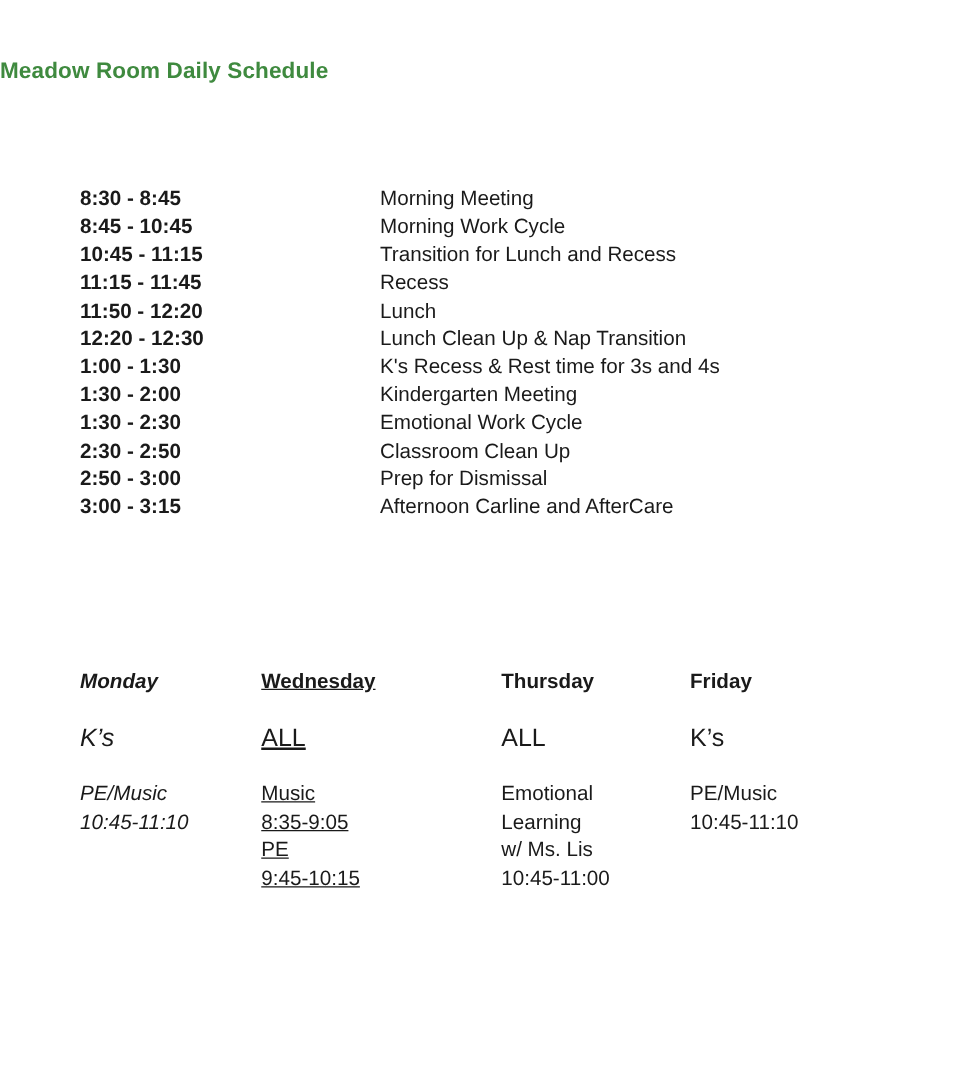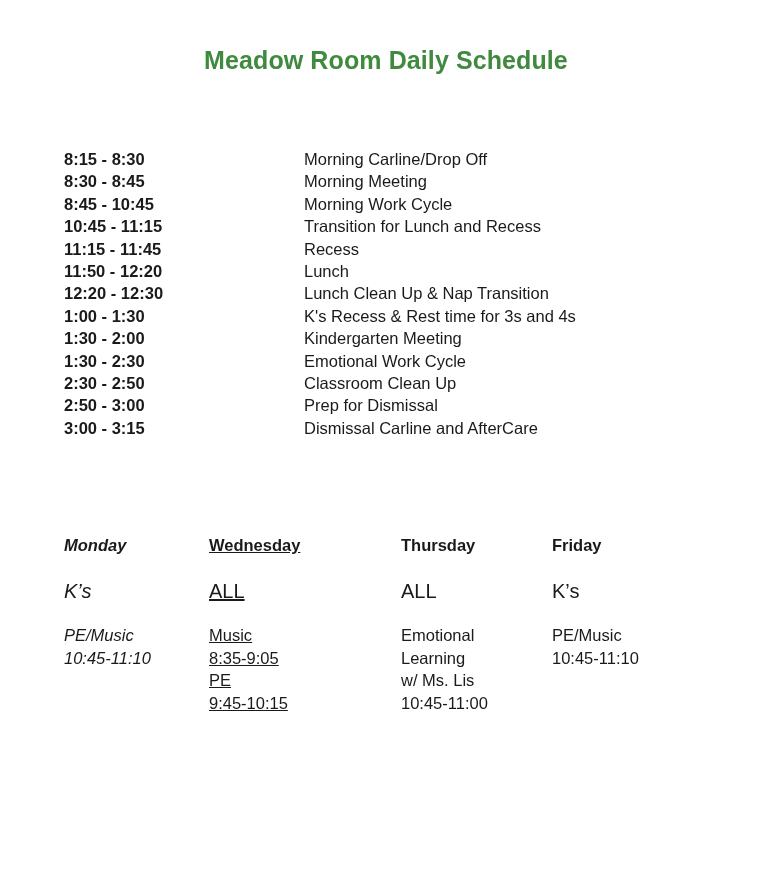--- a/index.html
+++ b/index.html
@@ -22,22 +22,21 @@
     inset: 0;
     background: #ffffff;
   }
 
   
   .page-title {
     position: absolute;
     left: 0;
     top: 46px;
     width: 772px;
-    text-align: center;
-    font-size: 25px;
+    font-size: 18px;
     font-weight: bold;
     letter-spacing: 0.1px;
     color: #3f8a3f;
     white-space: nowrap;
   }
 
   
   .schedule {
     position: absolute;
     left: 64px;
@@ -100,24 +99,20 @@
 </head>
 <body>
 
 <div id="page">
 
   <div class="page-title" style="color: rgb(63, 138, 63);">Meadow Room Daily Schedule</div>
 
   <table class="schedule">
     <tbody>
       <tr>
-        <td class="time">8:15 - 8:30</td>
-        <td class="activity">Morning Carline/Drop Off</td>
-      </tr>
-      <tr>
         <td class="time">8:30 - 8:45</td>
         <td class="activity">Morning Meeting</td>
       </tr>
       <tr>
         <td class="time">8:45 - 10:45</td>
         <td class="activity">Morning Work Cycle</td>
       </tr>
       <tr>
         <td class="time">10:45 - 11:15</td>
         <td class="activity">Transition for Lunch and Recess</td>
@@ -149,21 +144,21 @@
       <tr>
         <td class="time">2:30 - 2:50</td>
         <td class="activity">Classroom Clean Up</td>
       </tr>
       <tr>
         <td class="time">2:50 - 3:00</td>
         <td class="activity">Prep for Dismissal</td>
       </tr>
       <tr>
         <td class="time">3:00 - 3:15</td>
-        <td class="activity">Dismissal Carline and AfterCare</td>
+        <td class="activity">Afternoon Carline and AfterCare</td>
       </tr>
     </tbody>
   </table>
 
   <div class="days">
 
     <div class="day-col c0">
       <div class="day-name">Monday</div>
       <div class="day-group">K’s</div>
       <div class="day-detail">PE/Music

